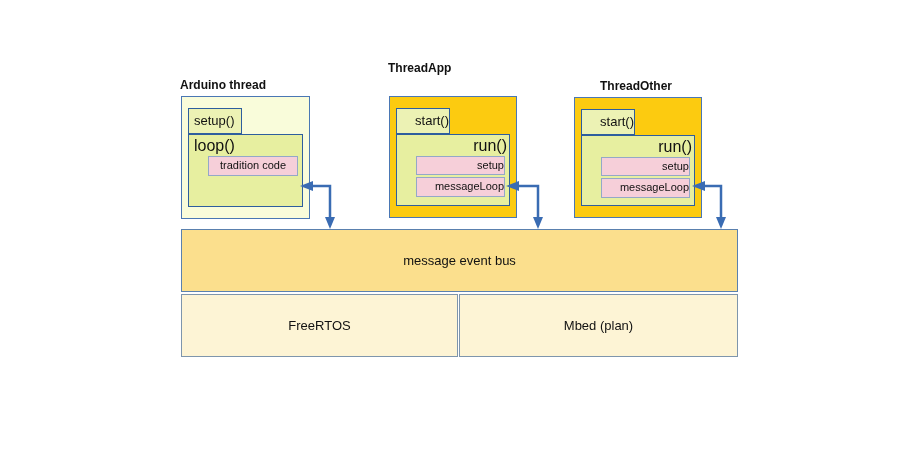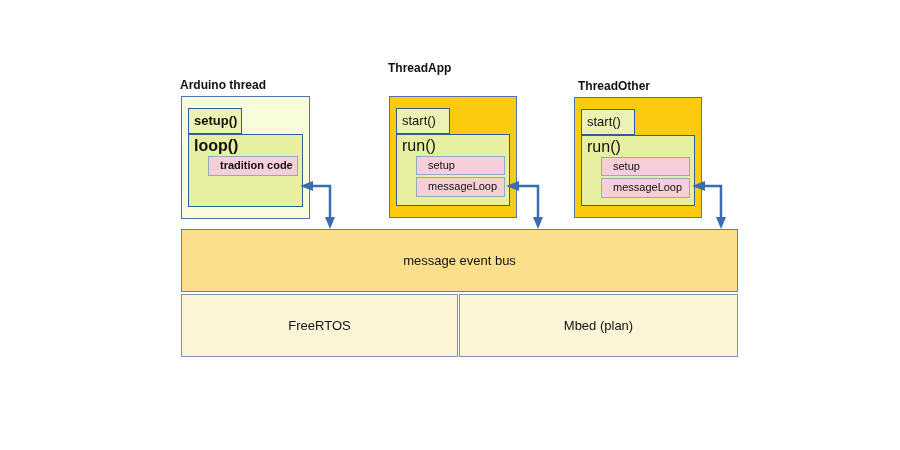--- a/index.html
+++ b/index.html
@@ -4,22 +4,22 @@
 <style>
   html,body{margin:0;padding:0;background:#fff;}
   .canvas{
     position:relative;width:900px;height:450px;background:#fff;overflow:hidden;
     font-family:"Liberation Sans",sans-serif;color:#111;
   }
   .gtitle{
     position:absolute;font-size:12px;font-weight:bold;white-space:nowrap;line-height:15px;
   }
   .group{position:absolute;box-sizing:border-box;border:1.5px solid var(--border-blue,#4a77b4);}
-  .group.green{background:var(--pale-green,#f9fcda);font-weight:bold;}
-  .group.gold{background:var(--gold,#fccb10);}
+  .group.green{background:var(--pale-green,#f9fcda);}
+  .group.gold{background:var(--gold,#fccb10);text-align:right;}
   .entry{
     position:absolute;box-sizing:border-box;left:6px;top:11px;width:54px;height:26px;
     background:var(--entry-green,#ecf2b4);border:1.5px solid var(--inner-border-blue,#2e5e9e);
     font-size:13px;line-height:23px;padding-left:5px;white-space:nowrap;
   }
   .body{
     position:absolute;box-sizing:border-box;left:6px;top:37px;right:6px;bottom:11px;
     background:var(--khaki-green,#e7efa0);border:1.5px solid var(--inner-border-blue,#2e5e9e);
   }
   .blabel{font-size:16px;line-height:20px;padding:1px 2px 0 5px;height:20px;white-space:nowrap;}
@@ -42,21 +42,21 @@
   .p1{left:181px;width:277px;}
   .p2{left:459px;width:279px;}
   .arrows{position:absolute;left:0;top:0;pointer-events:none;}
   .arrow-line{fill:none;stroke:var(--arrow-blue,#3a6cb3);stroke-width:2.5px;}
   .arrow-head{fill:var(--arrow-blue,#3a6cb3);stroke:none;}
   .g1{left:181px;top:96px;width:129px;height:123px;}
   .g2{left:389px;top:96px;width:128px;height:122px;}
   .g3{left:574px;top:97px;width:128px;height:121px;}
   .t1{left:180px;top:78px;}
   .t2{left:388px;top:61px;}
-  .t3{left:578px;top:79px;}
+  .t3{left:600px;top:79px;}
 </style>
 </head>
 <body>
 
 <div class="canvas">
 
   <div class="gtitle t1">Arduino thread</div>
   <div class="group green g1">
     <div class="entry">setup()</div>
     <div class="body">

